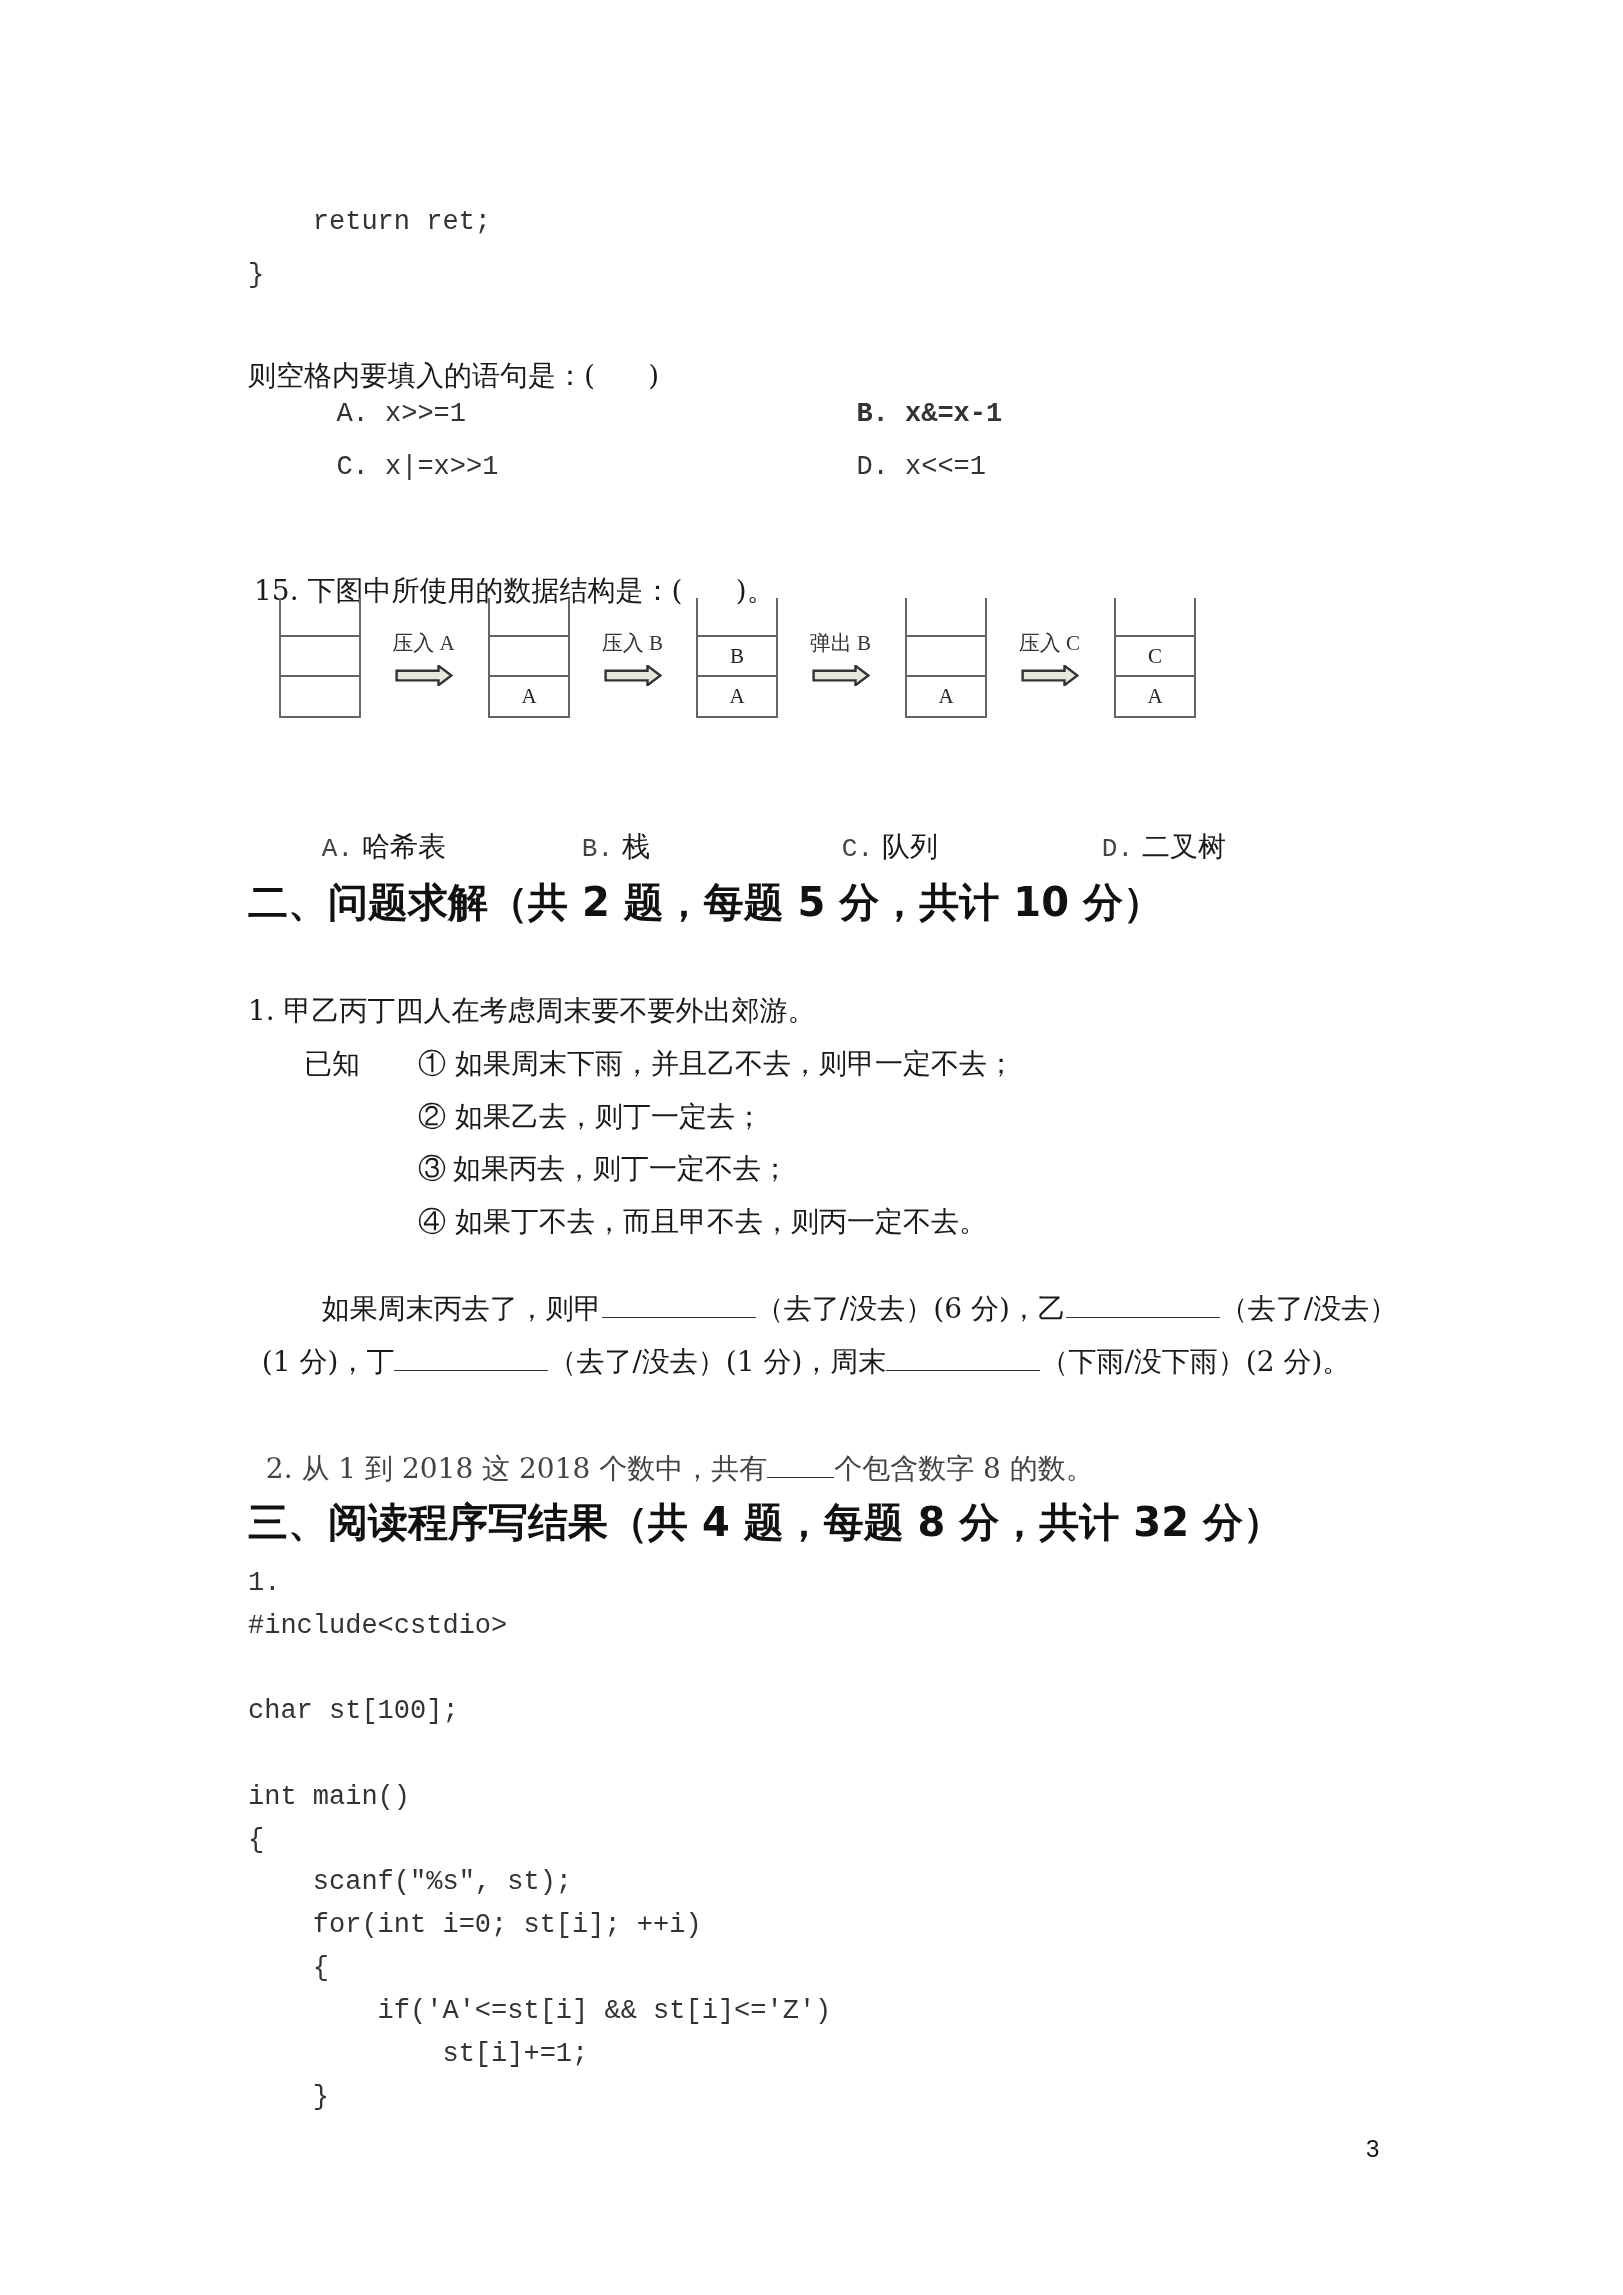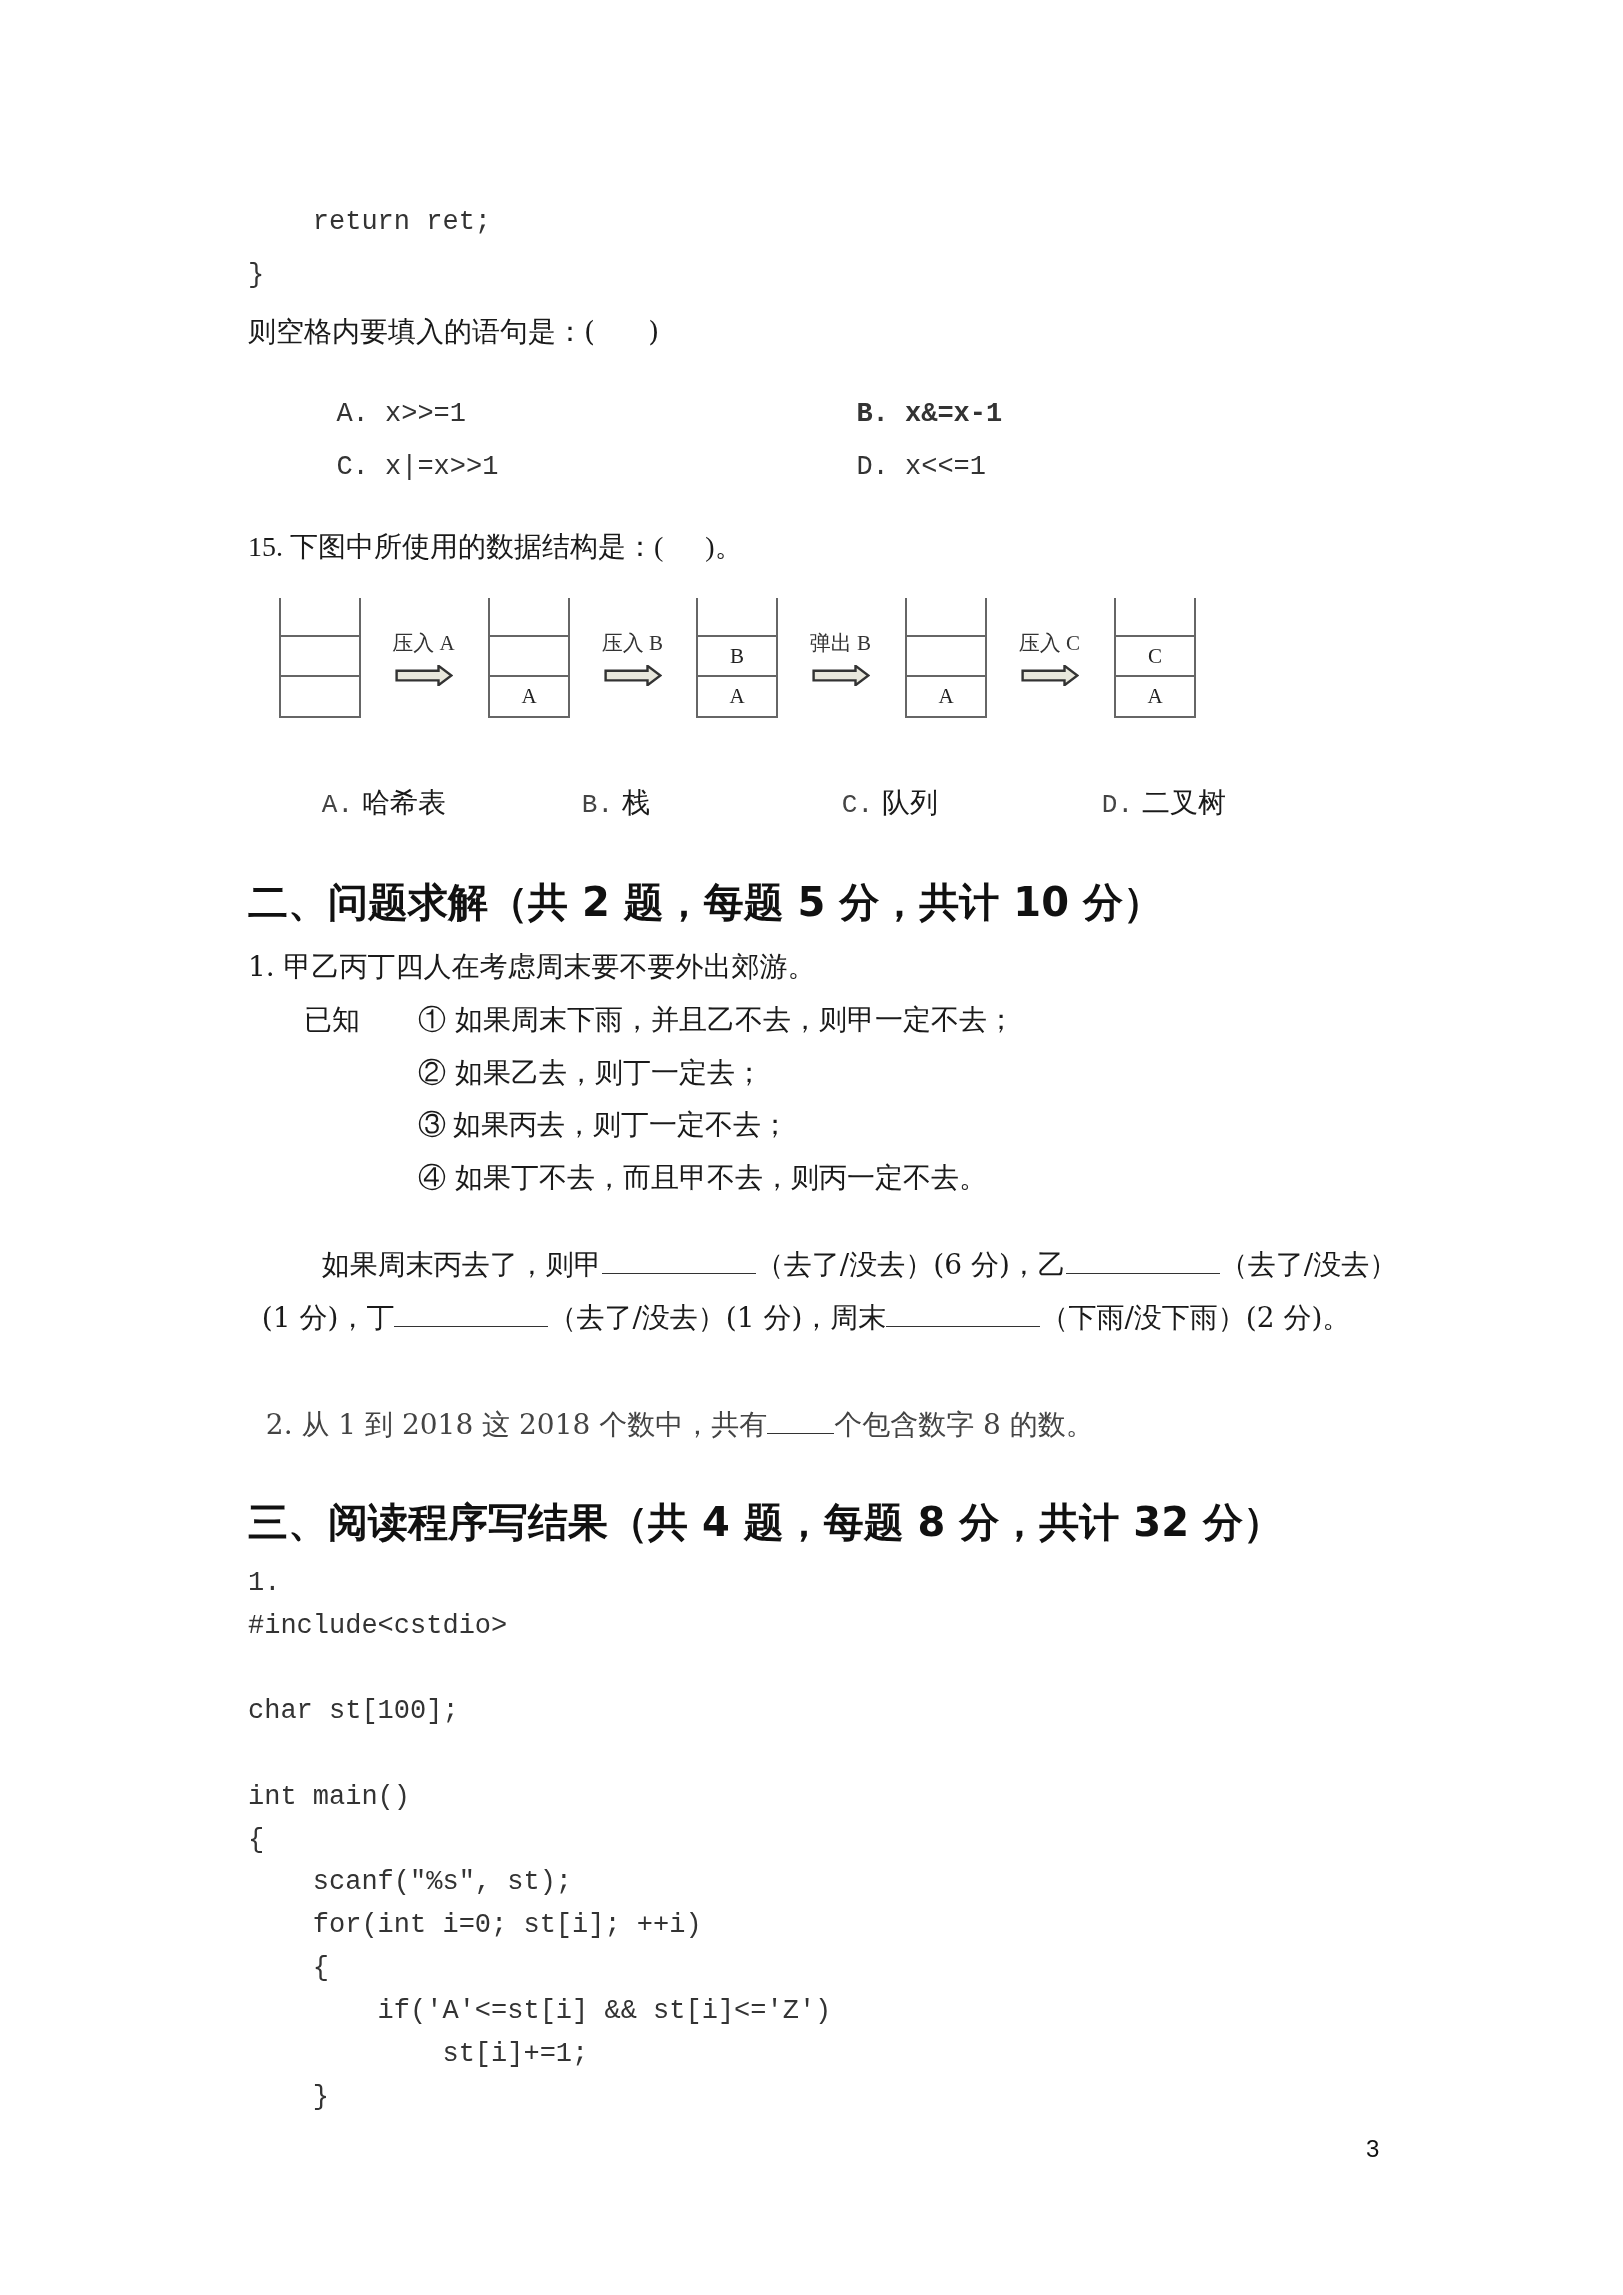--- a/index.html
+++ b/index.html
@@ -1,20 +1,20 @@
 <!DOCTYPE html>
 <html style="font-size:13px"><head>
 <meta charset="utf-8">
 <style>
   html, body { margin:0; padding:0; background:#ffffff; }
   body { width:1623px; height:2295px; position:relative; overflow:hidden; color:#1a1a1a;
          font-family: "DejaVu Serif", "Liberation Serif", serif; }
   .abs { position:absolute; white-space:pre; }
   .mono { font-family: "Liberation Mono", "DejaVu Sans Mono", monospace; font-size:27px; color:#333; }
-  .cn { font-size:28px; color:#1a1a1a; }
+  .cn { font-size:28px; color:#1a1a1a;margin-top:44px; }
   .head { font-family: "DejaVu Sans", "Liberation Sans", sans-serif; font-size:40px; font-weight:bold; color:#111; }
   .numeric { font-family:"Liberation Mono", monospace; font-size:26px; color:#444; }
   .blank { display:inline-block; border-bottom:1.6px solid #333; height:24px; vertical-align:baseline; }
   .stack { position:absolute; border-left:2.4px solid #666; border-right:2.4px solid #666; border-bottom:2.4px solid #666; width:78px; height:118px; }
   .stack .cell { position:absolute; left:0; right:0; height:39px; border-top:2.4px solid #666; display:flex; align-items:center; justify-content:center; font-family:"Liberation Serif", serif; font-size:21px; color:#222; }
   .arrow-grp { position:absolute; width:97px; text-align:center; }
   .arrow-label { font-size:21px; color:#333; font-family:"Liberation Serif", serif; }
   .arrow { margin:8px auto 0; width:58px; height:21px; position:relative; }
   .page-num { font-family:"Liberation Sans", sans-serif; font-size:24px; color:#111; }
 </style>
@@ -31,21 +31,21 @@
 <div class="abs mono" style="left:824px; top:369px;font-weight:bold;">
   <span>B.</span> <span>x&amp;=x-1</span>
 </div>
 <div class="abs mono" style="left:304px; top:422px;">
   <span>C.</span> <span>x|=x&gt;&gt;1</span>
 </div>
 <div class="abs mono" style="left:824px; top:422px;">
   <span>D.</span> <span>x&lt;&lt;=1</span>
 </div>
 
-<div class="abs cn" style="left:248px; top:528px;font-family:Liberation Serif, serif;">15. 下图中所使用的数据结构是：(      )。</div>
+<div class="abs cn" style="left:254px; top:528px;">15. 下图中所使用的数据结构是：(      )。</div>
 
 <div>
 
   <div class="stack" style="left:279px; top:598px;">
     <div class="cell" style="top:37px;"></div>
     <div class="cell" style="top:77px;"></div>
   </div>
   <div class="stack" style="left:488px; top:598px;">
     <div class="cell" style="top:37px;"></div>
     <div class="cell" style="top:77px;">A</div>

